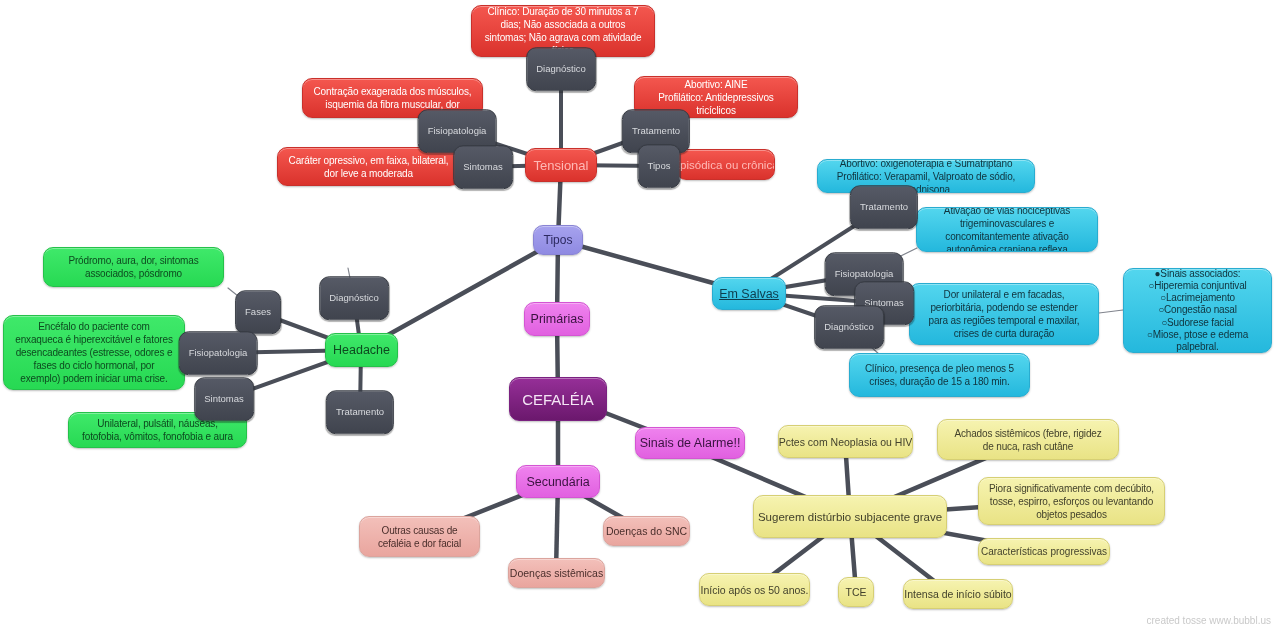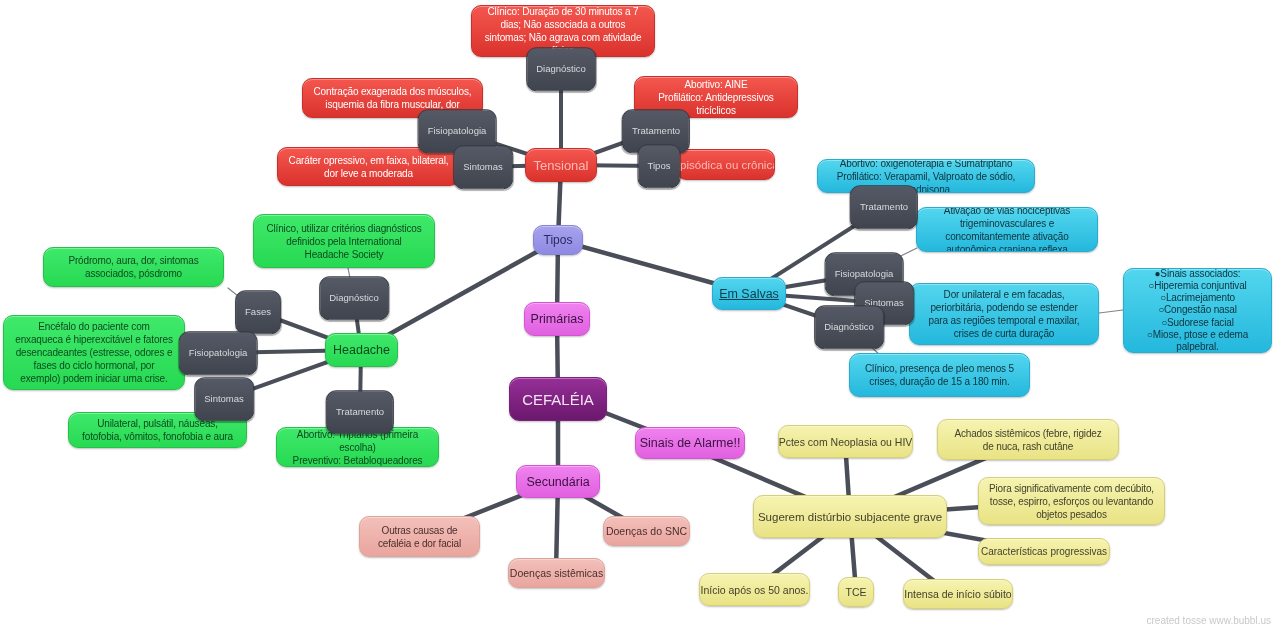--- a/index.html
+++ b/index.html
@@ -112,26 +112,23 @@
 
   <div class="node red title" style="left:525px;top:148px;width:72px;height:34px">Tensional</div>
   <div class="node red para" style="left:471px;top:5px;width:184px;height:52px">Clínico: Duração de 30 minutos a 7 dias; Não associada a outros sintomas; Não agrava com atividade física</div>
   <div class="node red para" style="left:302px;top:78px;width:181px;height:40px">Contração exagerada dos músculos, isquemia da fibra muscular, dor</div>
   <div class="node red para" style="left:277px;top:147px;width:183px;height:39px">Caráter opressivo, em faixa, bilateral, dor leve a moderada</div>
   <div class="node red para" style="left:634px;top:76px;width:164px;height:42px">Abortivo: AINE
 Profilático: Antidepressivos tricíclicos</div>
   <div class="node red title" style="left:676px;top:149px;width:99px;height:31px;font-size:11.5px">Episódica ou crônica</div>
 
   <div class="node green title" style="left:325px;top:333px;width:73px;height:34px;font-size:12.5px">Headache</div>
-  <div class="node green para" style="left:253px;top:214px;width:182px;height:54px">Clínico, utilizar critérios diagnósticos definidos pela International Headache Society</div>
   <div class="node green para" style="left:43px;top:247px;width:181px;height:40px">Pródromo, aura, dor, sintomas associados, pósdromo</div>
   <div class="node green para" style="left:3px;top:315px;width:182px;height:75px">Encéfalo do paciente com enxaqueca é hiperexcitável e fatores desencadeantes (estresse, odores e fases do ciclo hormonal, por exemplo) podem iniciar uma crise.</div>
   <div class="node green para" style="left:68px;top:412px;width:179px;height:36px">Unilateral, pulsátil, náuseas, fotofobia, vômitos, fonofobia e aura</div>
-  <div class="node green para" style="left:276px;top:427px;width:163px;height:40px">Abortivo: Triptanos (primeira escolha)
-Preventivo: Betabloqueadores</div>
 
   <div class="node blue title" style="left:712px;top:277px;width:74px;height:33px;font-size:12.5px">Em Salvas</div>
   <div class="node blue para" style="left:817px;top:159px;width:218px;height:34px;padding:4px 10px">Abortivo: oxigenoterapia e Sumatriptano
 Profilático: Verapamil, Valproato de sódio, prednisona</div>
   <div class="node blue para" style="left:916px;top:207px;width:182px;height:45px">Ativação de vias nociceptivas trigeminovasculares e concomitantemente ativação autonômica craniana reflexa</div>
   <div class="node blue para" style="left:909px;top:283px;width:190px;height:62px">Dor unilateral e em facadas, periorbitária, podendo se estender para as regiões temporal e maxilar, crises de curta duração</div>
   <div class="node blue para" style="left:1123px;top:268px;width:149px;height:85px;padding:4px 8px;line-height:1.22">●Sinais associados:
 ○Hiperemia conjuntival
 ○Lacrimejamento
 ○Congestão nasal

